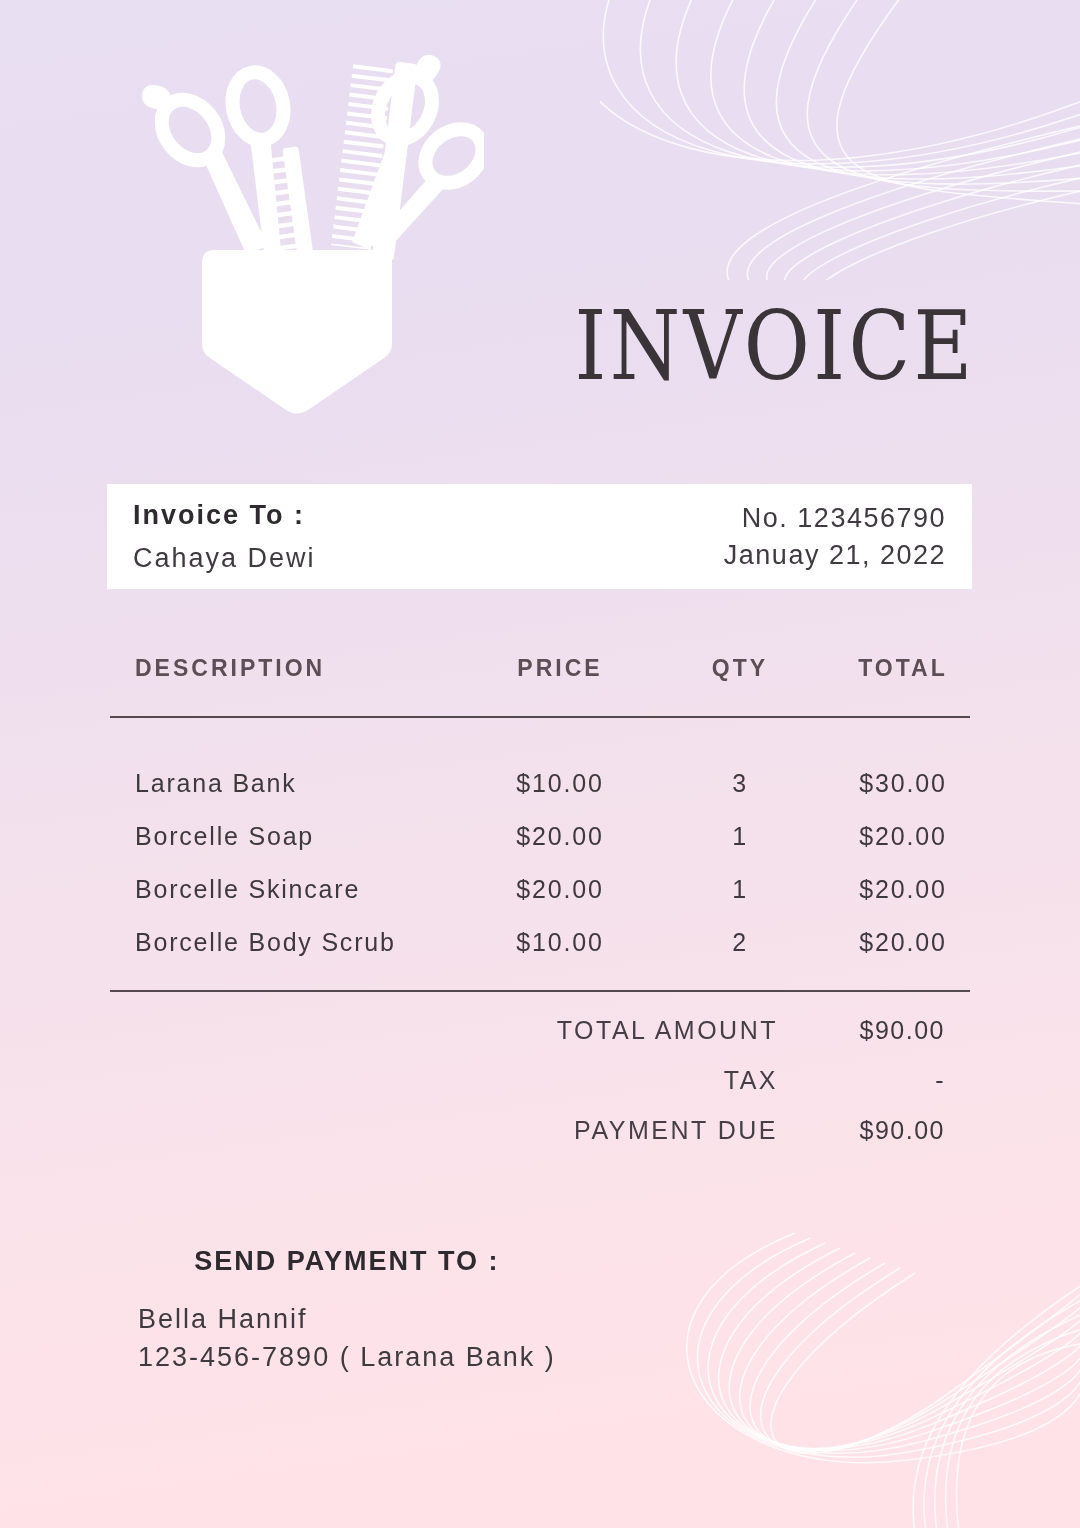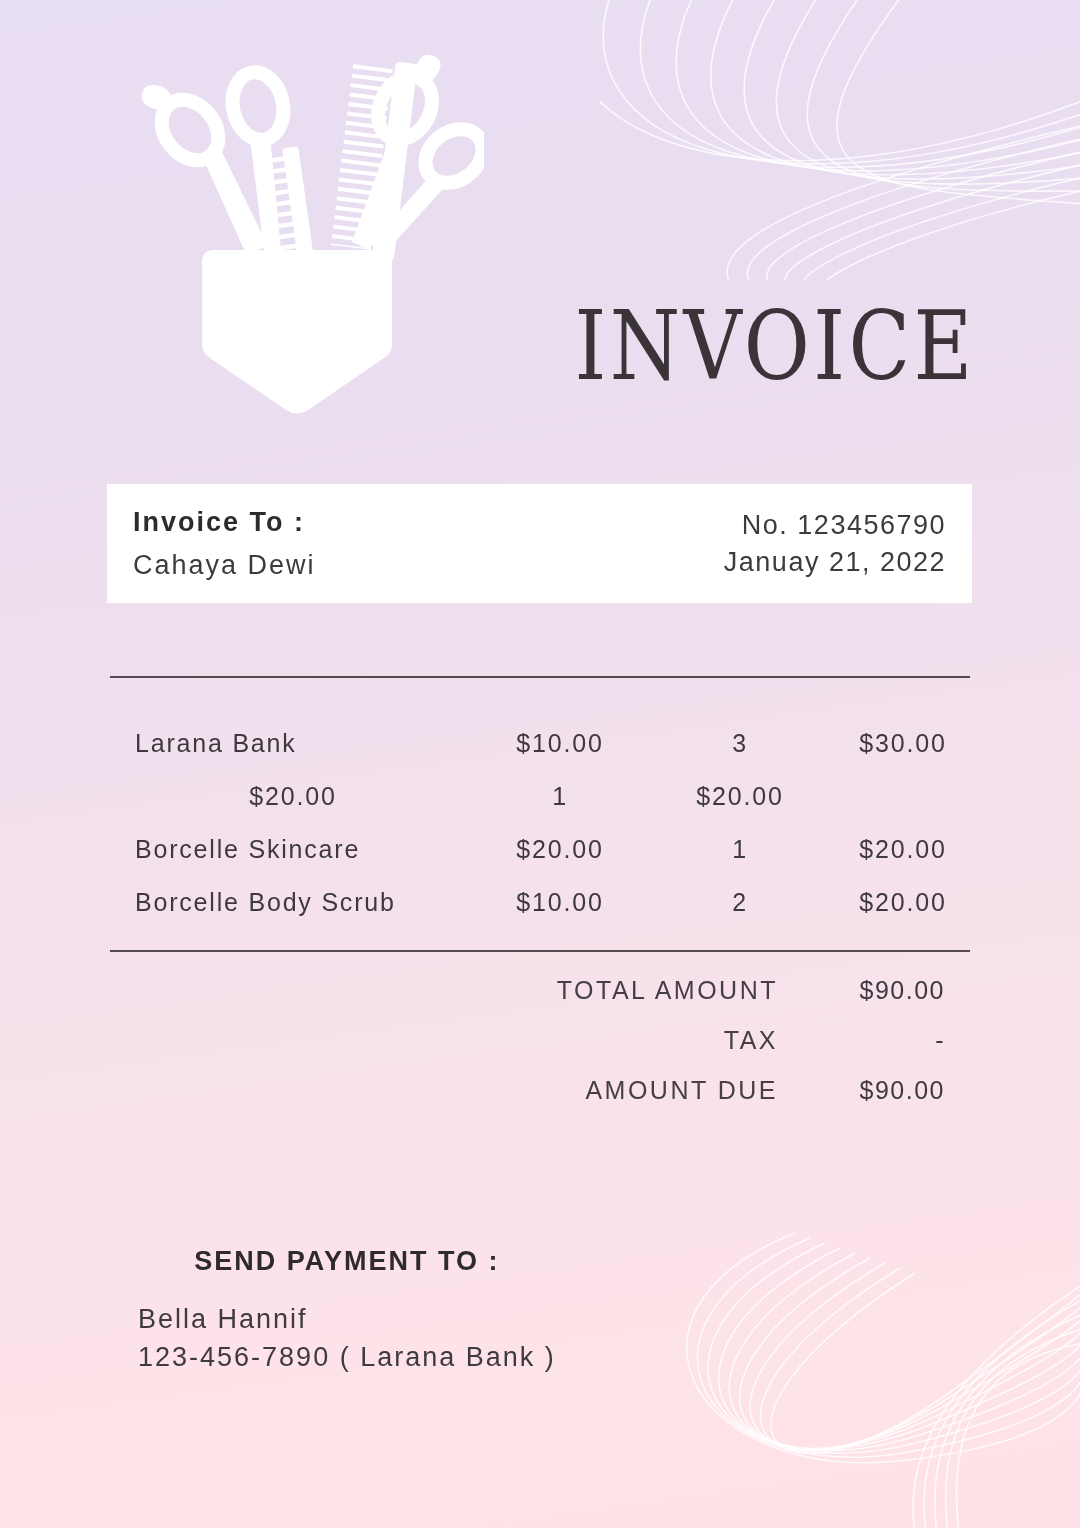--- a/index.html
+++ b/index.html
@@ -30,21 +30,21 @@
     position:absolute;top:298px;right:104px;
     font-family:"DejaVu Serif","Liberation Serif",serif;
     font-size:96px;font-weight:400;color:#3a3439;
     letter-spacing:4px;line-height:1;
     transform:scaleX(0.84);transform-origin:right center;
     white-space:nowrap;
   }
 
   
   .band{
-    position:absolute;left:107px;top:484px;width:865px;height:119px;
+    position:absolute;left:107px;top:484px;width:865px;height:105px;
     background:#ffffff;
     display:flex;justify-content:space-between;align-items:center;
     box-sizing:border-box;padding:0 26px;
   }
   .band .to-label{font-size:27px;font-weight:bold;color:#2e2a2f;letter-spacing:2px;}
   .band .to-name{font-size:27px;color:#3e3a3f;letter-spacing:2px;margin-top:12px;}
   .band .meta{text-align:right;font-size:27px;color:#3e3a3f;letter-spacing:1.5px;line-height:37px;margin-left:12px;}
 
   
   .table{position:absolute;left:110px;top:648px;width:860px;}
@@ -158,30 +158,37 @@
       <div class="to-label">Invoice To :</div>
       <div class="to-name">Cahaya Dewi</div>
     </div>
     <div class="meta">
       <div>No. 123456790</div>
       <div>Januay 21, 2022</div>
     </div>
   </div>
 
   <div class="table">
+    <div class="grid-row head-row">
+      <span class="c0">DESCRIPTION</span>
+      <span class="c1">PRICE</span>
+      <span class="c2">QTY</span>
+      <span class="c3">TOTAL</span>
+    </div>
     <div class="divider top"></div>
 
     <div class="body-rows">
       <div class="grid-row item-row">
         <span class="c0">Larana Bank</span>
         <span class="c1">$10.00</span>
         <span class="c2">3</span>
         <span class="c3">$30.00</span>
       </div>
       <div class="grid-row item-row">
+        <span class="c0">Borcelle Soap</span>
         <span class="c1">$20.00</span>
         <span class="c2">1</span>
         <span class="c3">$20.00</span>
       </div>
       <div class="grid-row item-row">
         <span class="c0">Borcelle Skincare</span>
         <span class="c1">$20.00</span>
         <span class="c2">1</span>
         <span class="c3">$20.00</span>
       </div>
@@ -197,21 +204,21 @@
     <div class="summary">
       <div class="sum-row">
         <span class="lbl">TOTAL AMOUNT</span>
         <span class="val">$90.00</span>
       </div>
       <div class="sum-row">
         <span class="lbl">TAX</span>
         <span class="val">-</span>
       </div>
       <div class="sum-row">
-        <span class="lbl">AMOUNT DUE</span>
+        <span class="lbl">PAYMENT DUE</span>
         <span class="val">$90.00</span>
       </div>
     </div>
   </div>
 
   <div class="payment">
     <div class="heading">SEND PAYMENT TO :</div>
     <div class="line payee">Bella Hannif</div>
     <div class="line">123-456-7890 ( Larana Bank )</div>
   </div>

